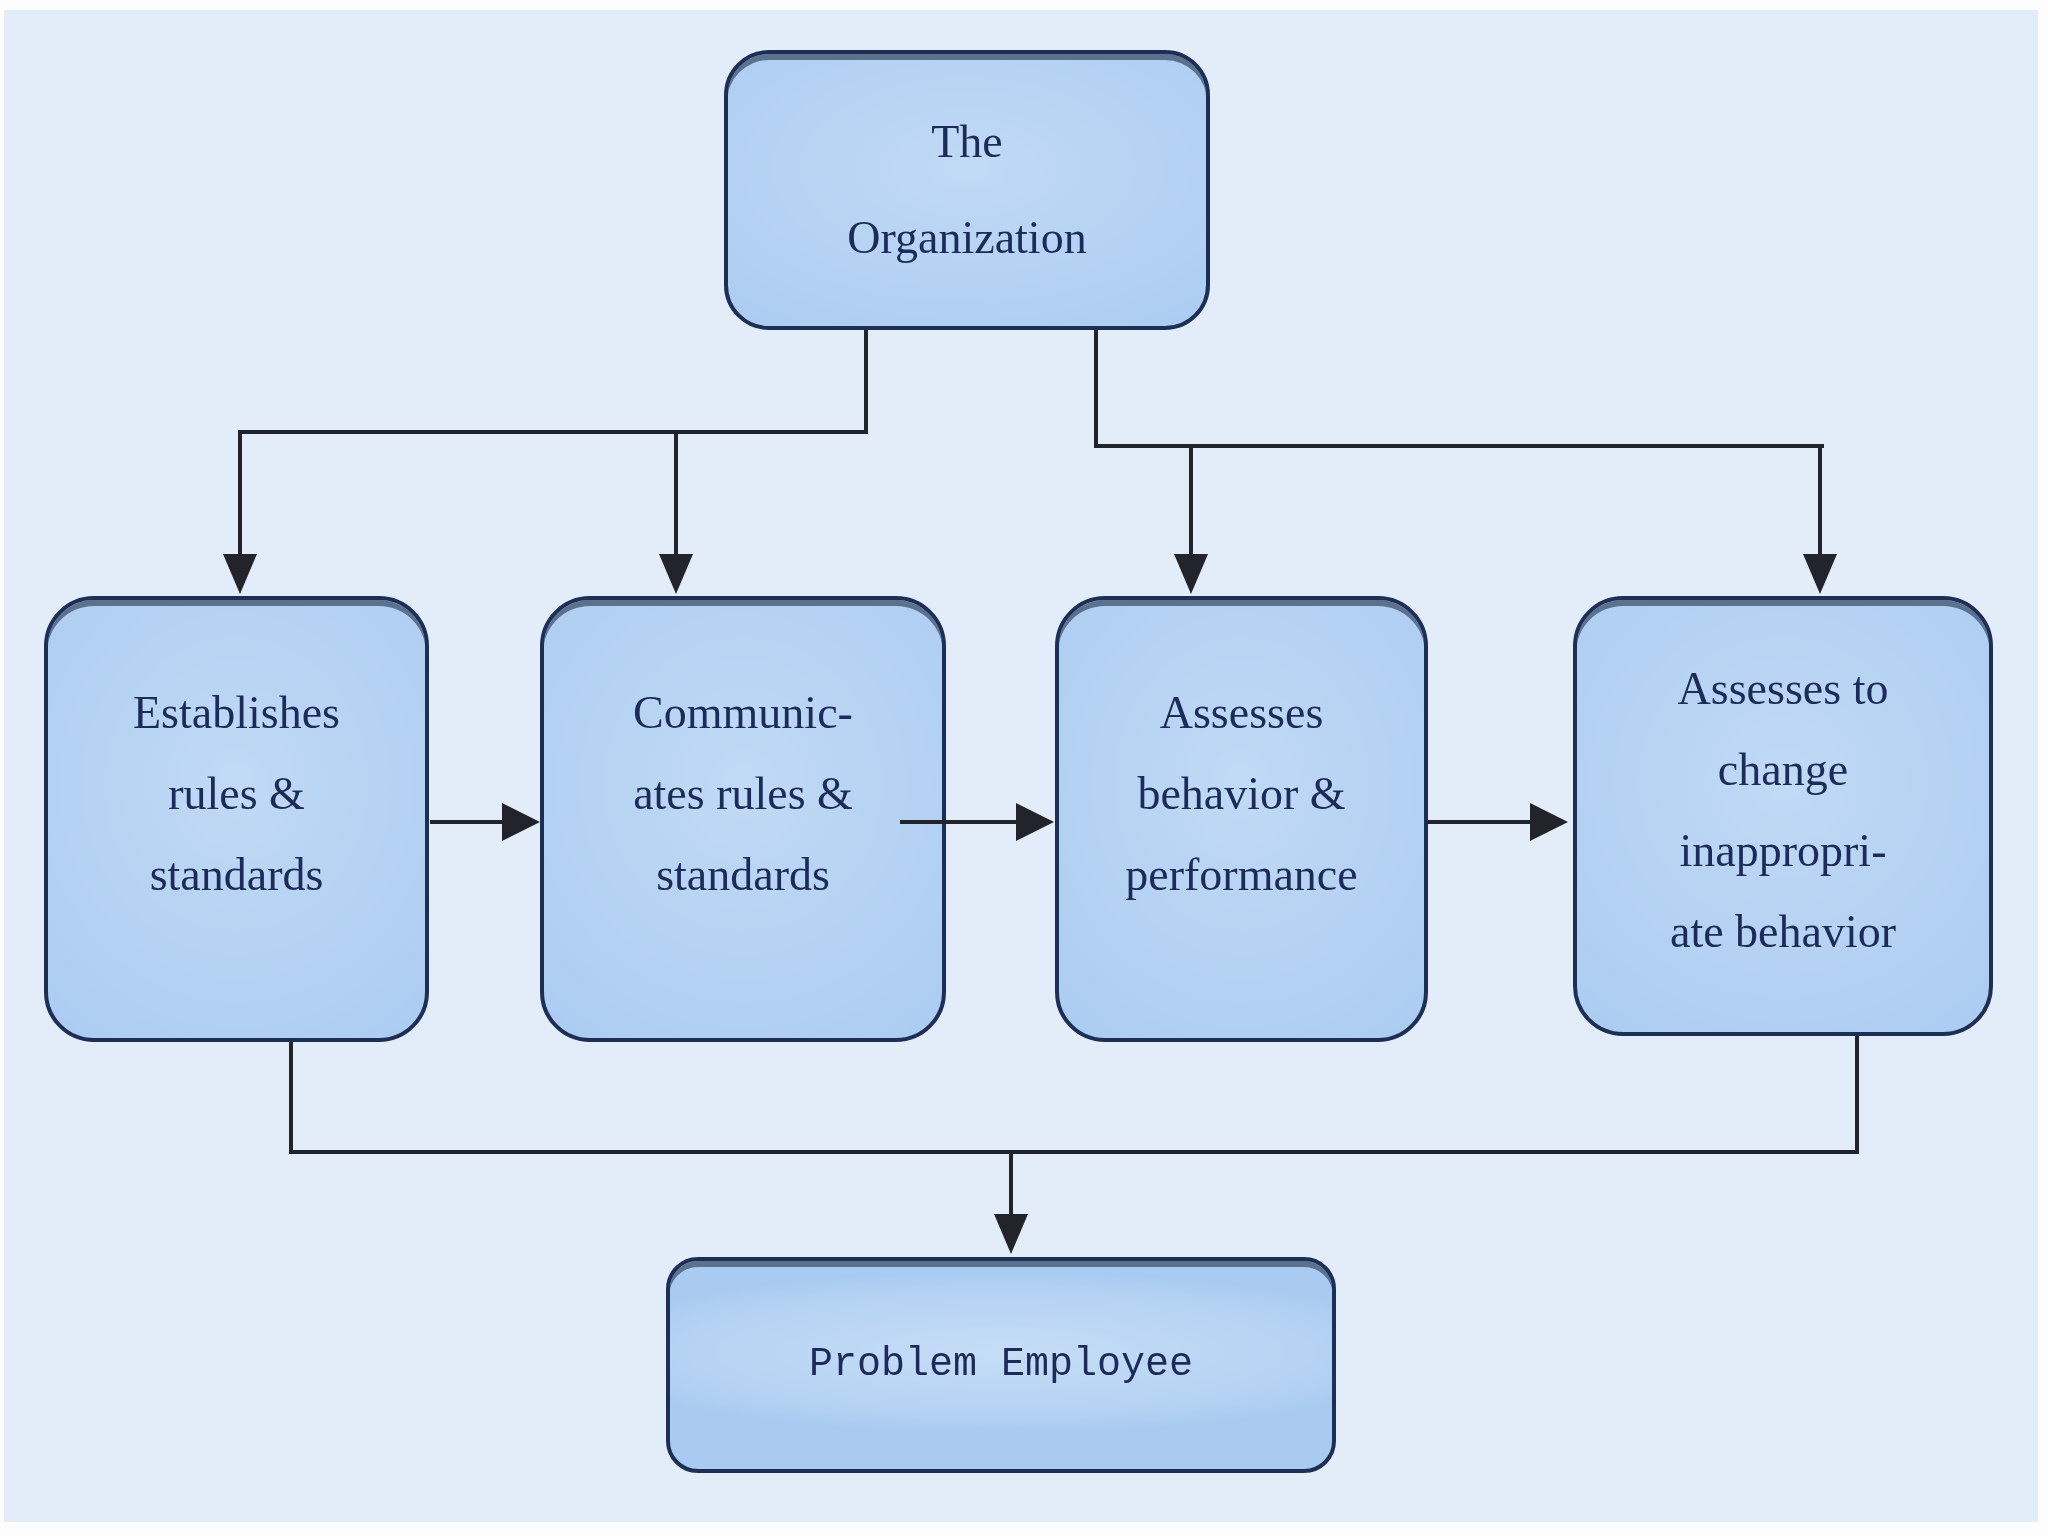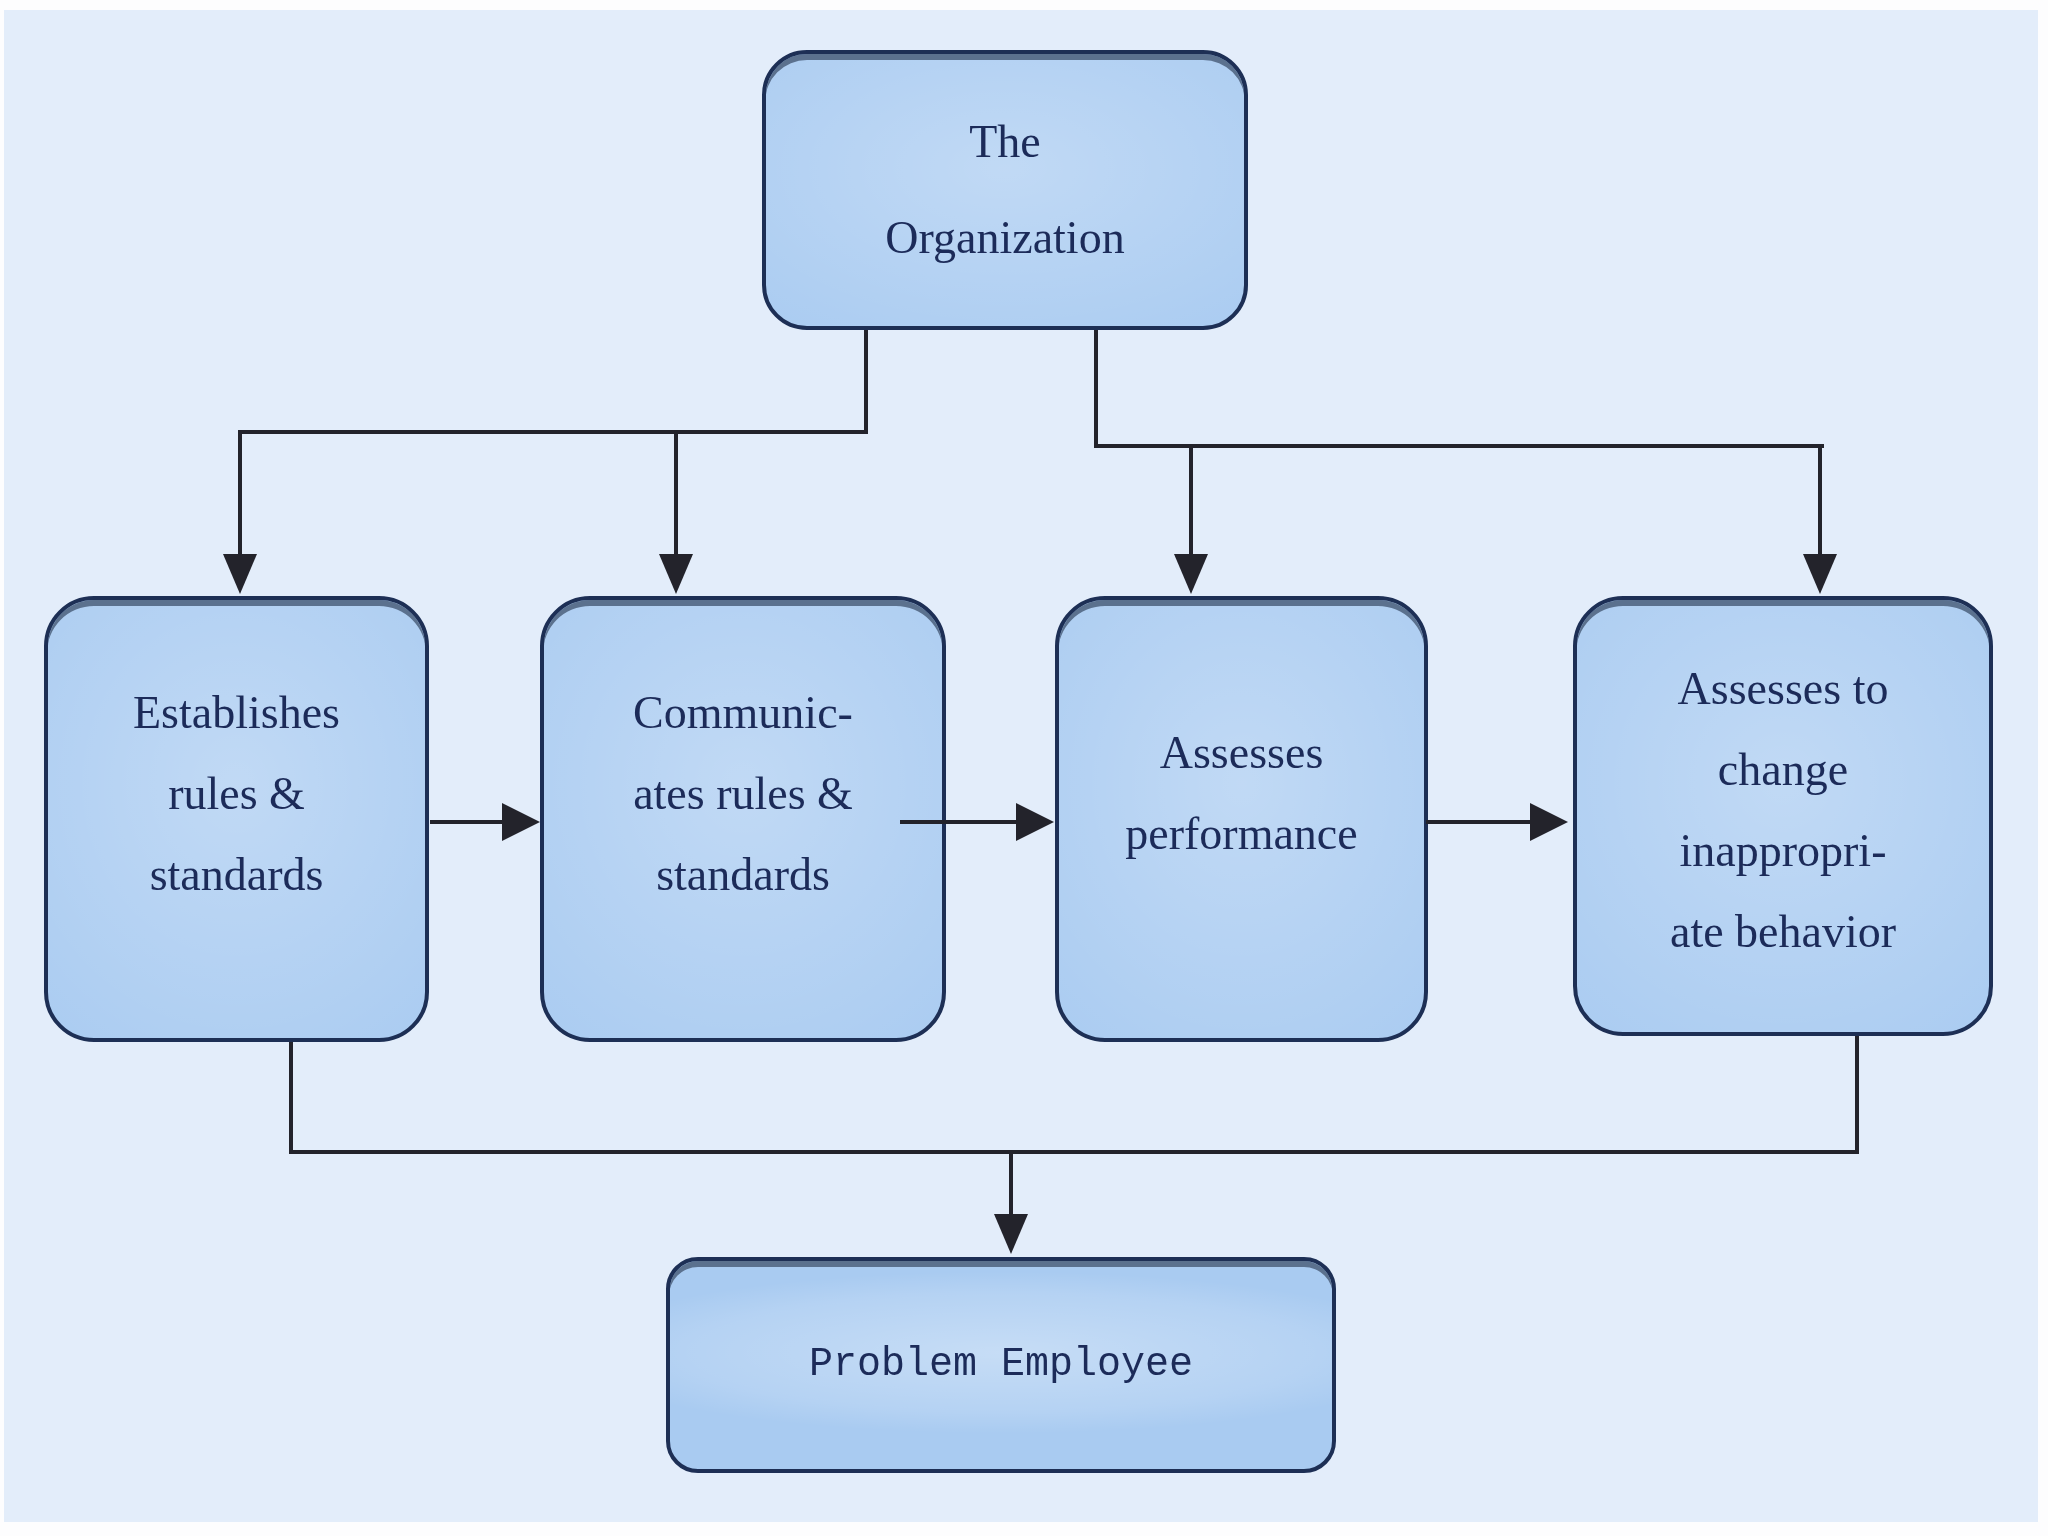--- a/index.html
+++ b/index.html
@@ -61,39 +61,40 @@
     border-left:38px solid var(--line,#23232b);
   }
 </style>
 </head>
 <body>
 
 <div id="canvas">
 
   <div class="bg"></div>
 
-  <div class="node top-node" style="left:762px;top:50px;width:486px;height:280px;">
+  <div class="node top-node" style="left:724px;top:50px;width:486px;height:280px;">
     <div class="ln">The</div>
     <div class="ln">Organization</div>
   </div>
 
   <div class="node row-node" style="left:44px;top:596px;width:385px;height:446px;">
     <div class="ln">Establishes</div>
     <div class="ln">rules &amp;</div>
     <div class="ln">standards</div>
   </div>
 
   <div class="node row-node" style="left:540px;top:596px;width:406px;height:446px;">
     <div class="ln">Communic-</div>
     <div class="ln">ates rules &amp;</div>
     <div class="ln">standards</div>
   </div>
 
   <div class="node row-node" style="left:1055px;top:596px;width:373px;height:446px;">
     <div class="ln">Assesses</div>
+    <div class="ln">behavior &amp;</div>
     <div class="ln">performance</div>
   </div>
 
   <div class="node row-node attempts-node" style="left:1573px;top:596px;width:420px;height:440px;padding-bottom:12px;">
     <div class="ln">Assesses to</div>
     <div class="ln">change</div>
     <div class="ln">inappropri-</div>
     <div class="ln">ate behavior</div>
   </div>
 

